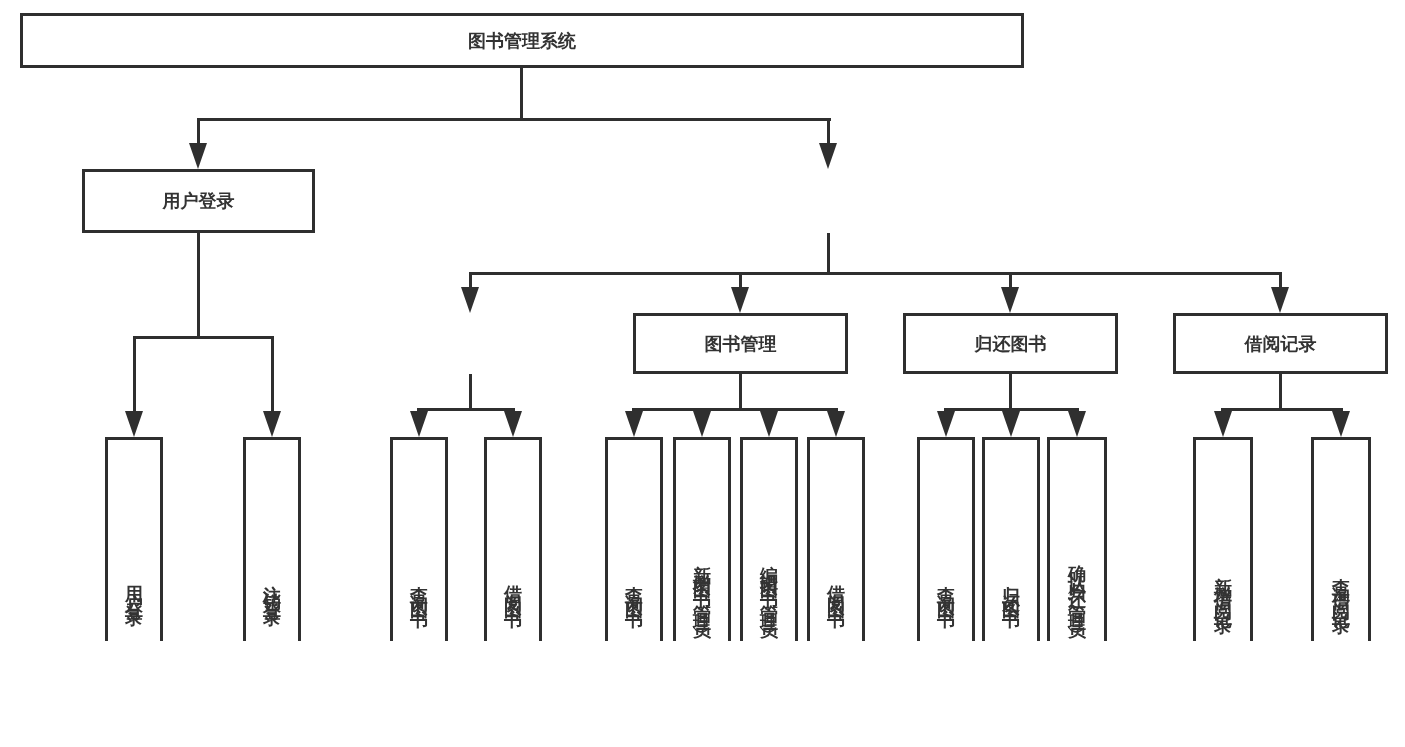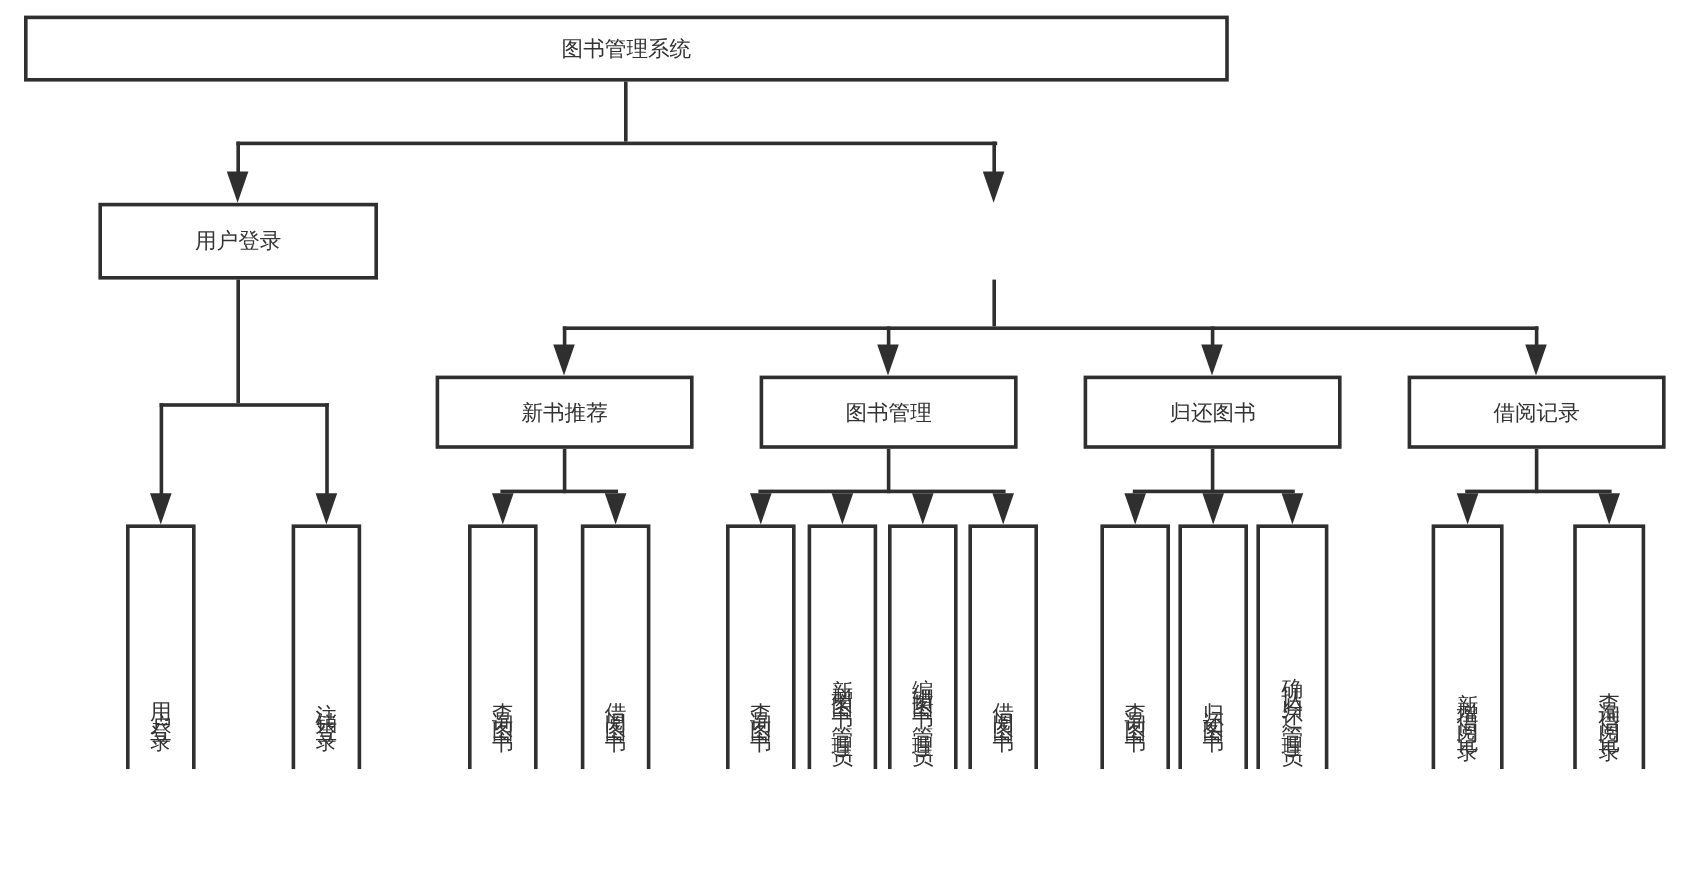--- a/index.html
+++ b/index.html
@@ -4,21 +4,21 @@
 <style>
   :root{
     --stroke:#2f2f2f;
     --text:#333333;
     --wm:#8f8f8f;
     --bg:#ffffff;
   }
   html,body{margin:0;padding:0;background:var(--bg);}
   body{font-family:"Liberation Sans","DejaVu Sans",sans-serif;}
   .stage{
-    position:relative;width:1405px;height:641px;background:var(--bg);overflow:hidden;
+    position:relative;width:1405px;height:641px;background:var(--bg);overflow:hidden;font-weight:bold;
   }
   .box{
     position:absolute;box-sizing:border-box;border:3px solid var(--stroke);
     background:#fff;display:flex;align-items:center;justify-content:center;
     color:var(--text);font-size:18px;white-space:nowrap;
   }
   .leaf{
     position:absolute;box-sizing:border-box;border:3px solid var(--stroke);
     background:#fff;display:flex;align-items:center;justify-content:center;
     color:var(--text);
@@ -71,23 +71,20 @@
   <div class="hline" style="left:469px;top:272px;width:813px"></div>
   <div class="vline" style="left:469px;top:272px;height:18px"></div>
   <div class="arrow" style="left:461px;top:287px"></div>
   <div class="vline" style="left:739px;top:272px;height:18px"></div>
   <div class="arrow" style="left:731px;top:287px"></div>
   <div class="vline" style="left:1009px;top:272px;height:18px"></div>
   <div class="arrow" style="left:1001px;top:287px"></div>
   <div class="vline" style="left:1279px;top:272px;height:18px"></div>
   <div class="arrow" style="left:1271px;top:287px"></div>
 
-  <div class="box" style="left:363px;top:313px;width:215px;height:61px">
-    <span>新书推荐</span>
-  </div>
   <div class="box" style="left:633px;top:313px;width:215px;height:61px">
     <span>图书管理</span>
   </div>
   <div class="box" style="left:903px;top:313px;width:215px;height:61px">
     <span>归还图书</span>
   </div>
   <div class="box" style="left:1173px;top:313px;width:215px;height:61px">
     <span>借阅记录</span>
   </div>
 

